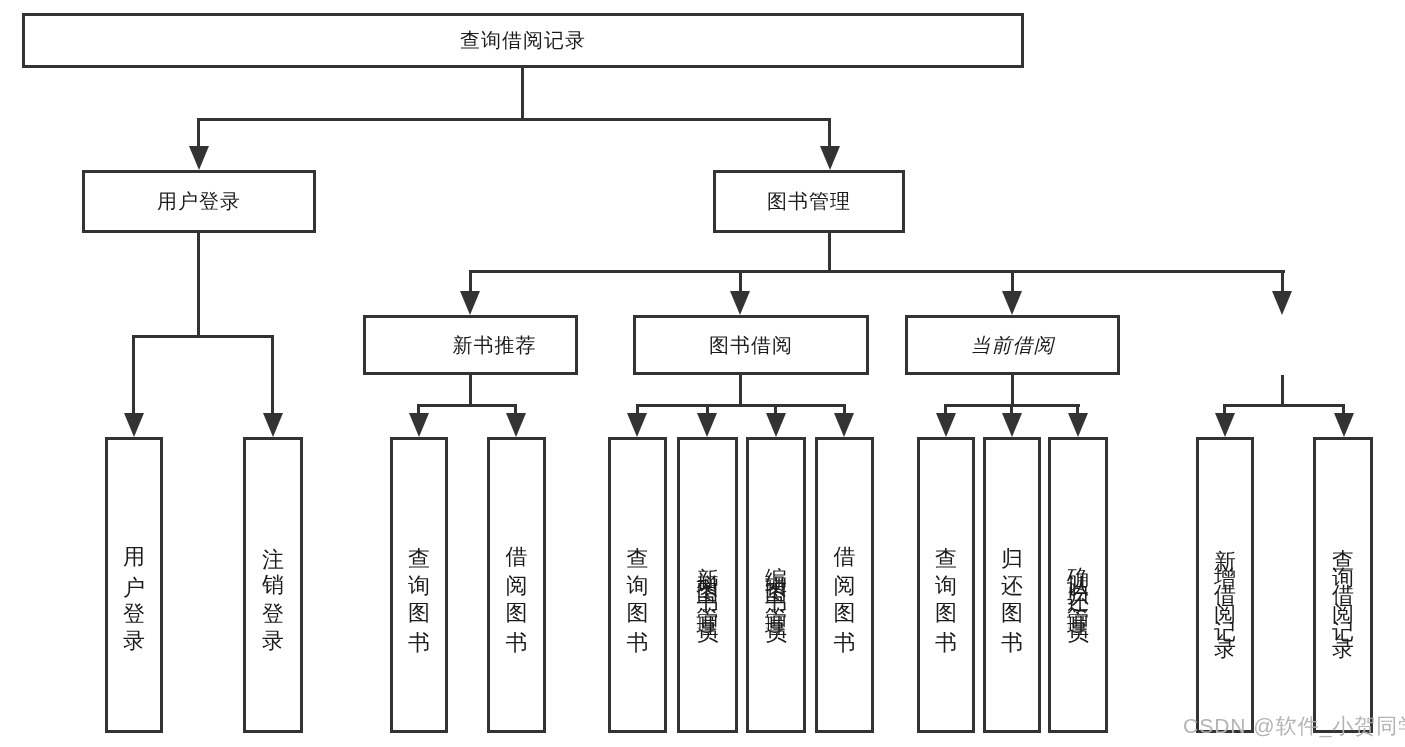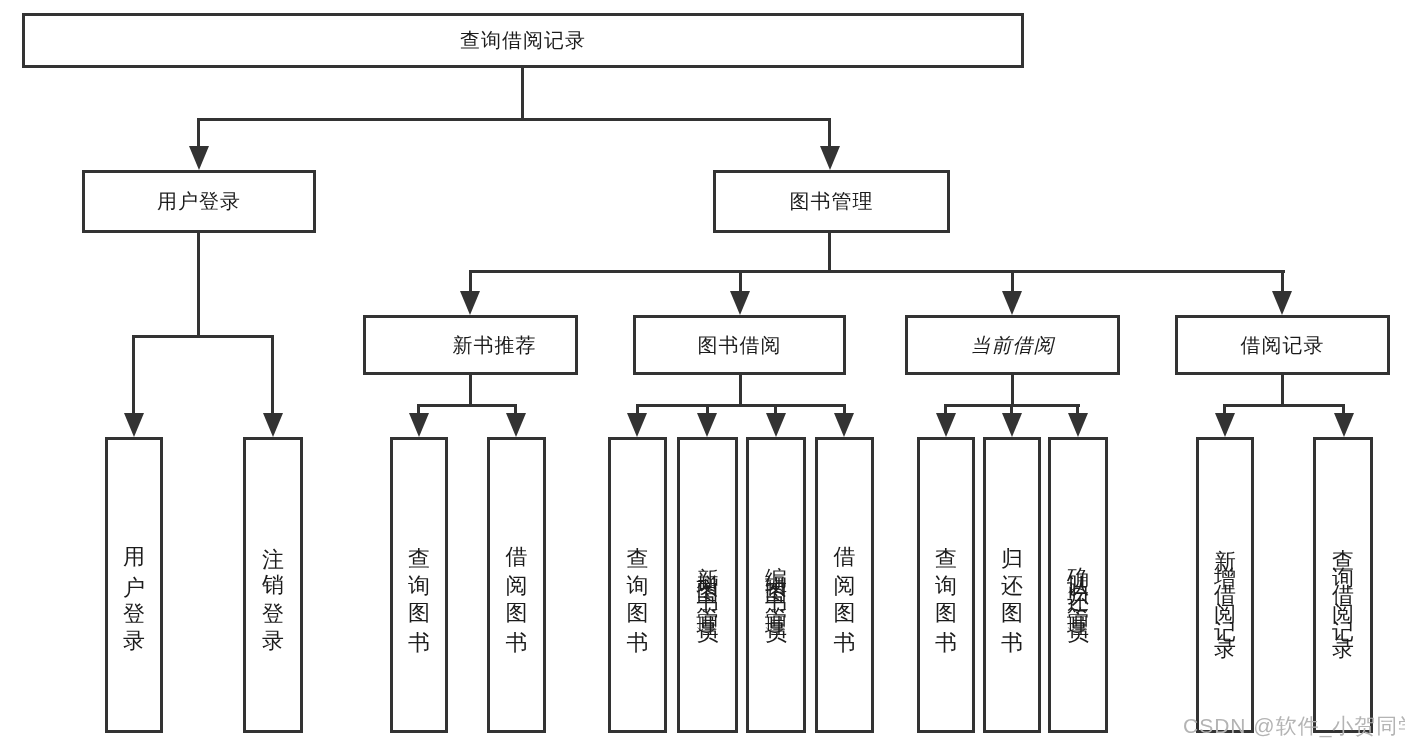--- a/index.html
+++ b/index.html
@@ -73,21 +73,21 @@
   <div class="vline" style="left:521px;top:68px;height:50px;"></div>
   <div class="hline" style="left:197px;top:118px;width:634px;"></div>
   <div class="vline" style="left:197px;top:118px;height:36px;"></div>
   <div class="arrow" style="left:189px;top:146px;"></div>
   <div class="vline" style="left:828px;top:118px;height:36px;"></div>
   <div class="arrow" style="left:820px;top:146px;"></div>
 
   <div class="box" style="left:82px;top:170px;width:234px;height:63px;">
     <span>用户登录</span>
   </div>
-  <div class="box" style="left:713px;top:170px;width:237px;height:63px;">
+  <div class="box" style="left:713px;top:170px;width:192px;height:63px;">
     <span>图书管理</span>
   </div>
 
   <div class="vline" style="left:197px;top:233px;height:103px;"></div>
   <div class="hline" style="left:132px;top:335px;width:142px;"></div>
   <div class="vline" style="left:132px;top:335px;height:86px;"></div>
   <div class="arrow" style="left:124px;top:413px;"></div>
   <div class="vline" style="left:271px;top:335px;height:86px;"></div>
   <div class="arrow" style="left:263px;top:413px;"></div>
 
@@ -98,28 +98,25 @@
   <div class="vline" style="left:739px;top:270px;height:29px;"></div>
   <div class="arrow" style="left:730px;top:291px;"></div>
   <div class="vline" style="left:1011px;top:270px;height:29px;"></div>
   <div class="arrow" style="left:1002px;top:291px;"></div>
   <div class="vline" style="left:1281px;top:270px;height:29px;"></div>
   <div class="arrow" style="left:1272px;top:291px;"></div>
 
   <div class="box" style="left:363px;top:315px;width:215px;height:60px;padding-left:48px;">
     <span>新书推荐</span>
   </div>
-  <div class="box" style="left:633px;top:315px;width:213px;height:60px;">
+  <div class="box" style="left:633px;top:315px;width:236px;height:60px;">
     <span>图书借阅</span>
   </div>
   <div class="box" style="left:905px;top:315px;width:215px;height:60px;font-style:italic;">
     <span>当前借阅</span>
-  </div>
-  <div class="box" style="left:1175px;top:315px;width:215px;height:60px;">
-    <span>借阅记录</span>
   </div>
 
   <div class="vline" style="left:469px;top:375px;height:32px;"></div>
   <div class="hline" style="left:417px;top:404px;width:100px;"></div>
   <div class="vline" style="left:417px;top:404px;height:17px;"></div>
   <div class="arrow" style="left:409px;top:413px;"></div>
   <div class="vline" style="left:514px;top:404px;height:17px;"></div>
   <div class="arrow" style="left:506px;top:413px;"></div>
 
   <div class="vline" style="left:739px;top:375px;height:32px;"></div>

